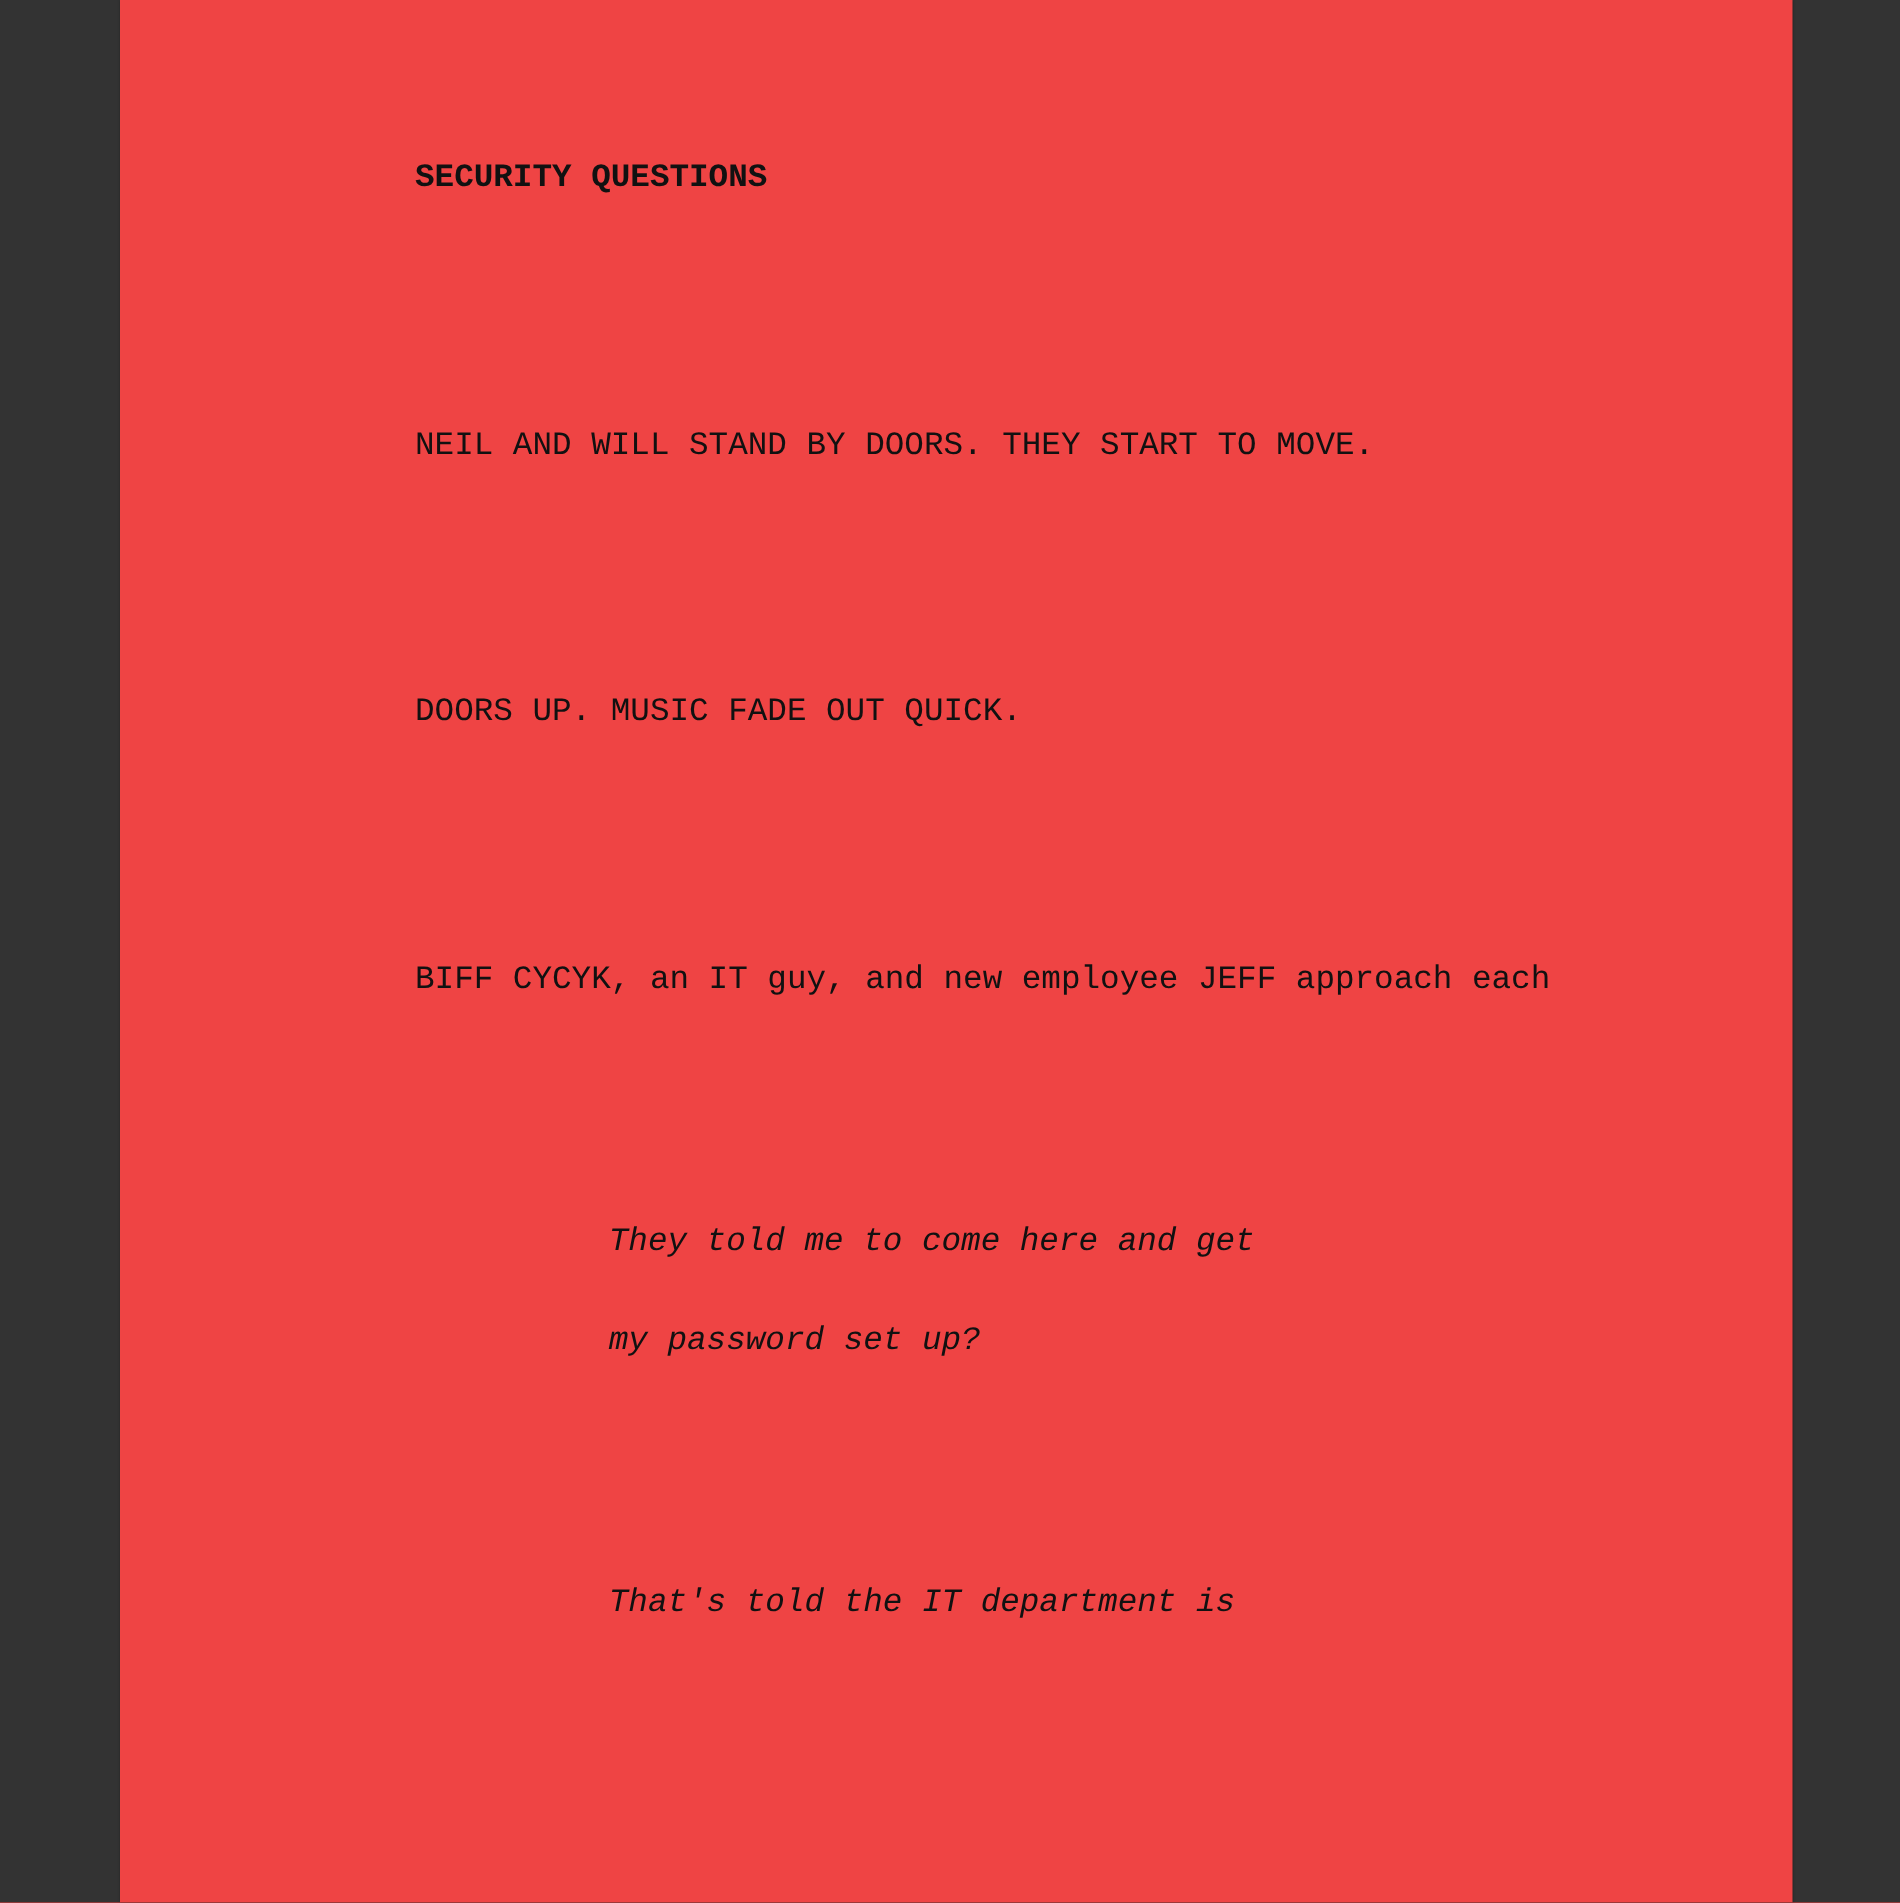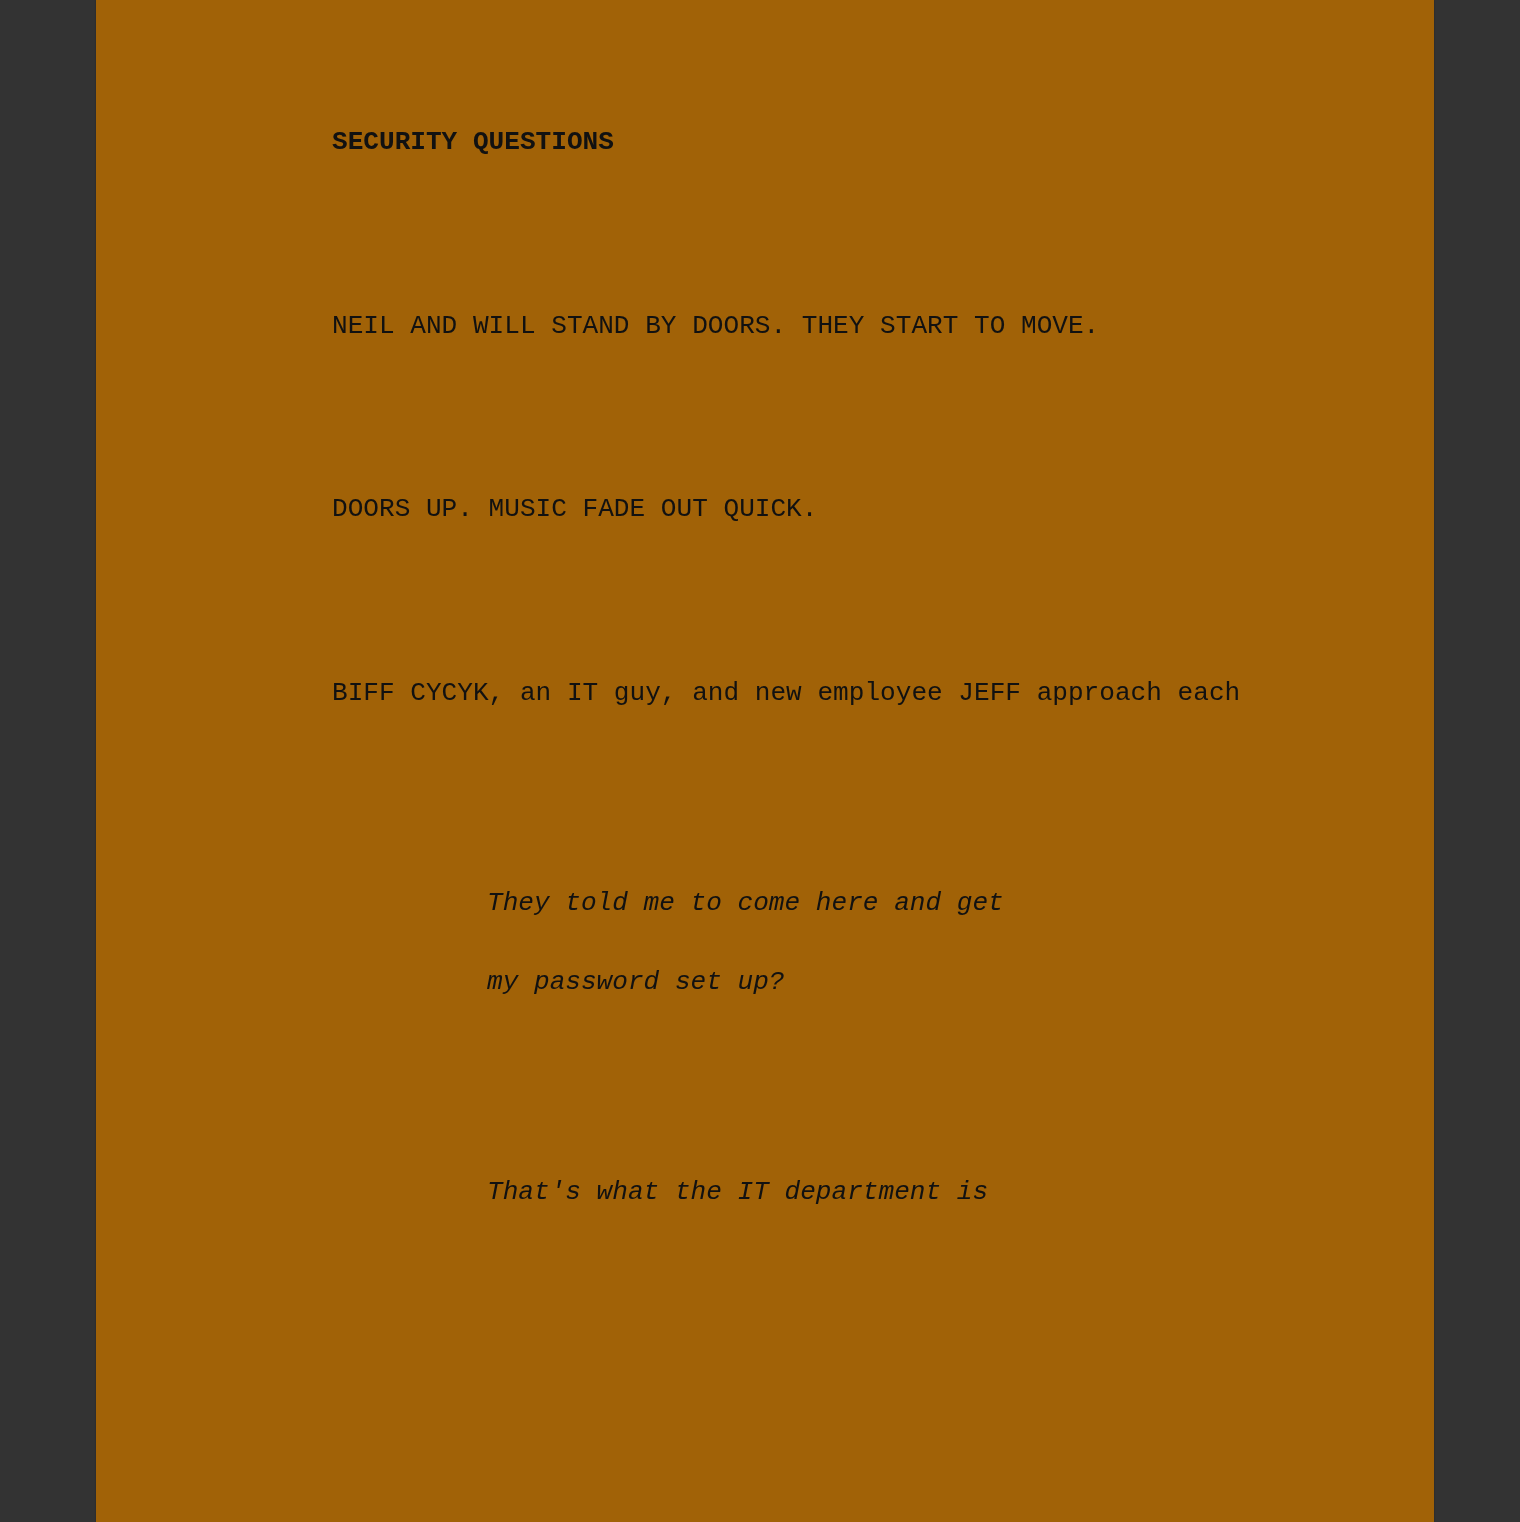--- a/index.html
+++ b/index.html
@@ -12,37 +12,37 @@
       background: #333333;
       position: relative;
       overflow: hidden;
     }
     .page {
       position: absolute;
       left: 96px;
       top: 0;
       width: 1338px;
       height: 1522px;
-      background: #a16207;
+      background: #ef4444;
       box-shadow: 0 0 2px rgba(0,0,0,0.3);
     }
     .script {
       position: absolute;
       left: 236px;   
       top: 50px;
       font-family: "Liberation Mono", "DejaVu Sans Mono", monospace;
       font-size: 26.1px;
       line-height: 26.25px;
       color: #111111;
       white-space: pre;
     }
     .blk { margin: 0; }
     .gap { height: 26.25px; }
     .title { font-weight: bold; }
-    .action { padding-left: 0; }
+    .action { padding-left: 0; margin-top: 30px; }
     .cue { padding-left: 308px; }      
     .dialogue { padding-left: 155px; font-style: italic; } 
   </style>
 </head>
 <body>
 
 <div class="page">
   <div class="script">
 
     <div class="blk title">SECURITY QUESTIONS</div>
@@ -56,21 +56,21 @@
 
     <div class="blk action">BIFF CYCYK, an IT guy, and new employee JEFF approach each</div>
     <div class="gap"></div>
 
     
     <div class="blk dialogue">They told me to come here and get</div>
     <div class="blk dialogue">my password set up?</div>
     <div class="gap"></div>
 
     
-    <div class="blk dialogue">That's what the IT department is</div>
+    <div class="blk dialogue">That's told the IT department is</div>
     
     
 
     
     
     
     
 
     
     

